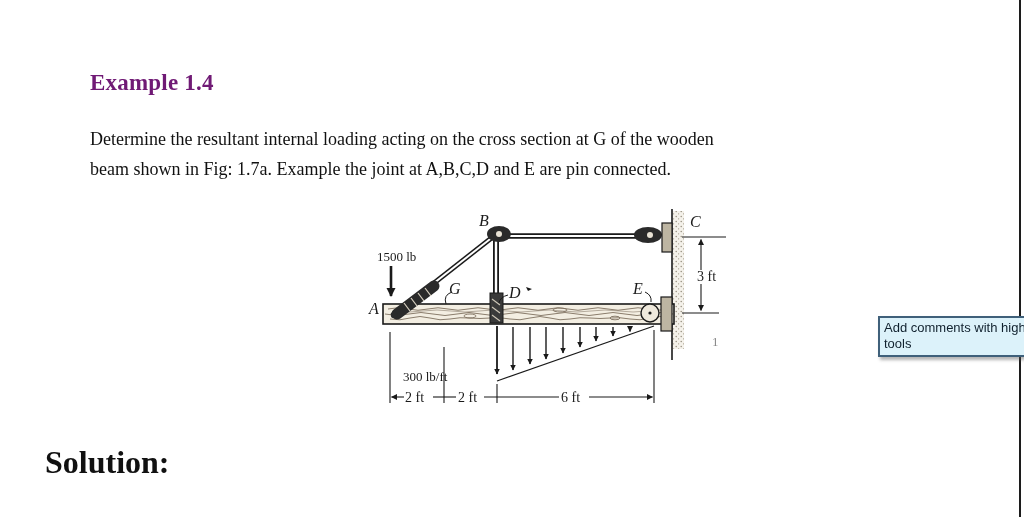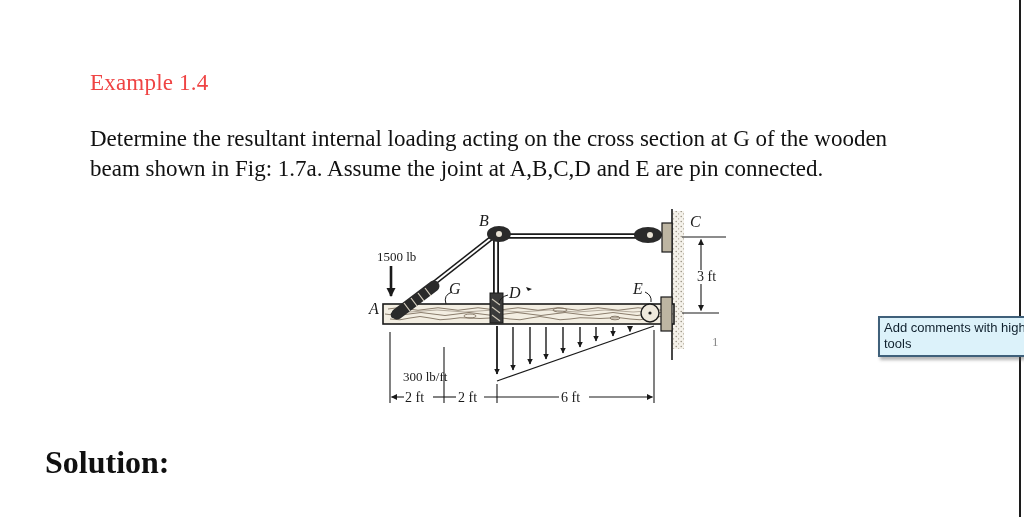--- a/index.html
+++ b/index.html
@@ -2,25 +2,25 @@
 <html><head>
 <meta charset="utf-8">
 <style>
   html,body{margin:0;padding:0;}
   body{
     width:1024px;height:517px;position:relative;overflow:hidden;
     background:#ffffff;font-family:"Liberation Serif", serif;
   }
   .abs{position:absolute;}
   .title{
-    left:90px;top:70px;font-size:23px;font-weight:normal;color:#ef4444;
+    left:90px;top:70px;font-size:23px;font-weight:bold;color:#701a75;
     letter-spacing:.2px;
   }
   .para{
-    left:90px;top:124px;font-size:23px;color:#111;line-height:30px;white-space:nowrap;
+    left:90px;top:124px;font-size:18px;color:#111;line-height:30px;white-space:nowrap;
   }
   .solution{
     left:45px;top:444px;font-size:32px;font-weight:bold;color:#111;
   }
   .fig-svg{left:0;top:0;}
   .page-edge{
     left:1019px;top:0;width:2px;height:517px;background:#1c1c1c;z-index:5;
   }
   .tooltip{
     left:878px;top:316px;width:210px;z-index:10;
@@ -36,21 +36,21 @@
   .dim-num{font-size:14px;}
   .artifact{fill:#8a8a8a;font-size:13px;}
 </style>
 </head>
 <body>
 
 <div class="abs title">Example 1.4</div>
 
 <div class="abs para">
   <div>Determine the resultant internal loading acting on the cross section at G of the wooden</div>
-  <div>beam shown in Fig: 1.7a. Assume the joint at A,B,C,D and E are pin connected.</div>
+  <div>beam shown in Fig: 1.7a. Example the joint at A,B,C,D and E are pin connected.</div>
 </div>
 
 <svg class="abs fig-svg" width="1024" height="517" viewBox="0 0 1024 517">
   <defs>
     <marker id="arr" markerWidth="8" markerHeight="8" refX="5.5" refY="3" orient="auto" markerUnits="userSpaceOnUse">
       <path d="M0,0 L6,3 L0,6 z" fill="#1a1a1a"></path>
     </marker>
     <marker id="arrBig" markerWidth="11" markerHeight="11" refX="8" refY="4.5" orient="auto" markerUnits="userSpaceOnUse">
       <path d="M0,0 L9,4.5 L0,9 z" fill="#1a1a1a"></path>
     </marker>

